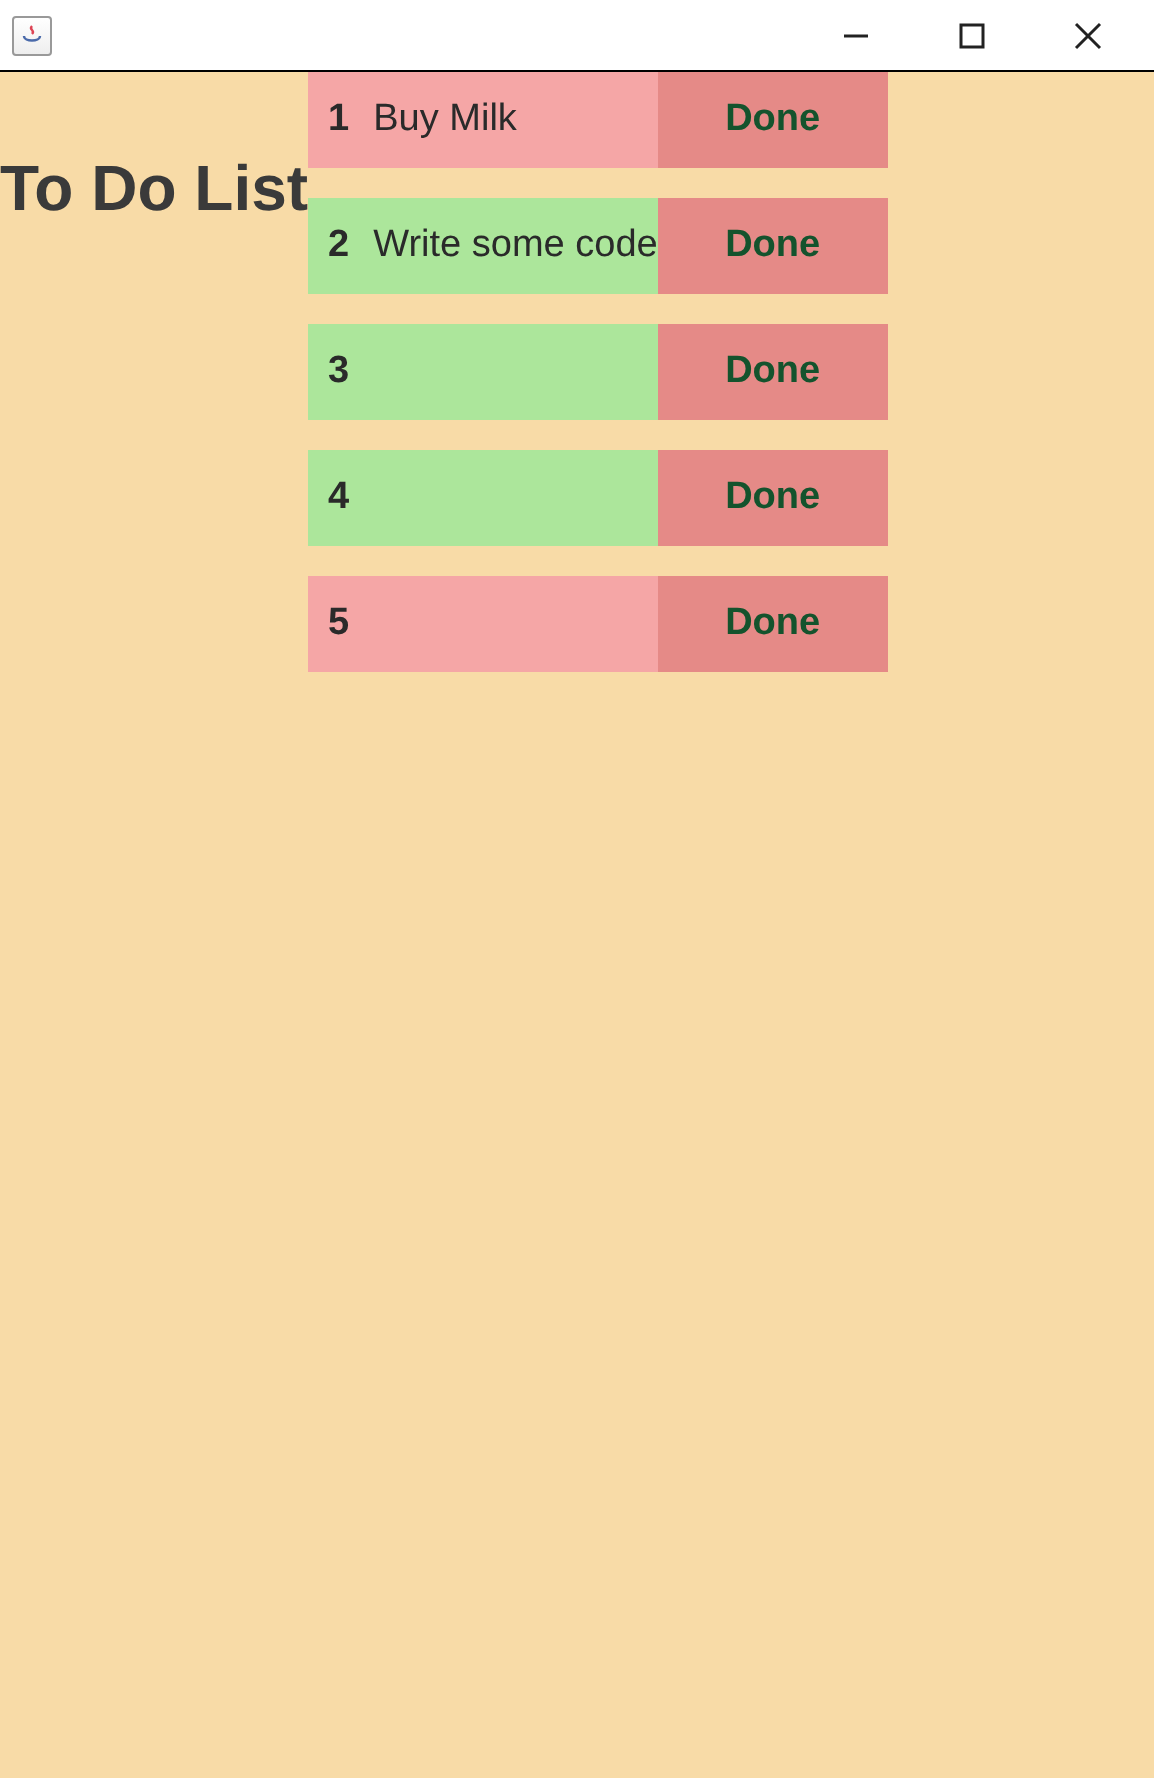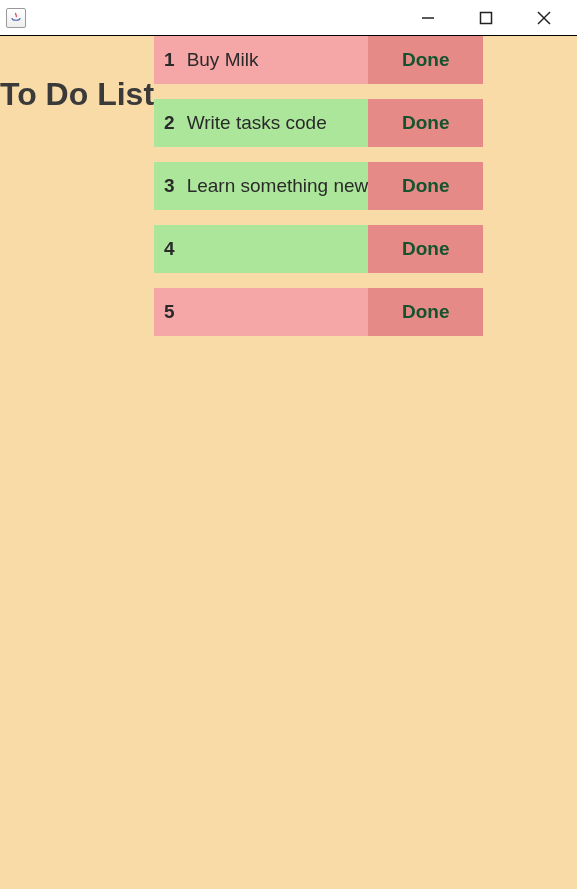--- a/index.html
+++ b/index.html
@@ -164,29 +164,28 @@
       <div class="task-body">
         <span class="task-index">1</span>
         <span>Buy Milk</span>
       </div>
       <div class="done-btn">Done</div>
     </div>
 
     <div class="task-row green">
       <div class="task-body">
         <span class="task-index">2</span>
-        <span>Write tasks code</span>
+        <span>Write some code</span>
       </div>
       <div class="done-btn">Done</div>
     </div>
 
     <div class="task-row green">
       <div class="task-body">
         <span class="task-index">3</span>
-        <span>Learn something new</span>
       </div>
       <div class="done-btn">Done</div>
     </div>
 
     <div class="task-row green">
       <div class="task-body">
         <span class="task-index">4</span>
       </div>
       <div class="done-btn">Done</div>
     </div>

